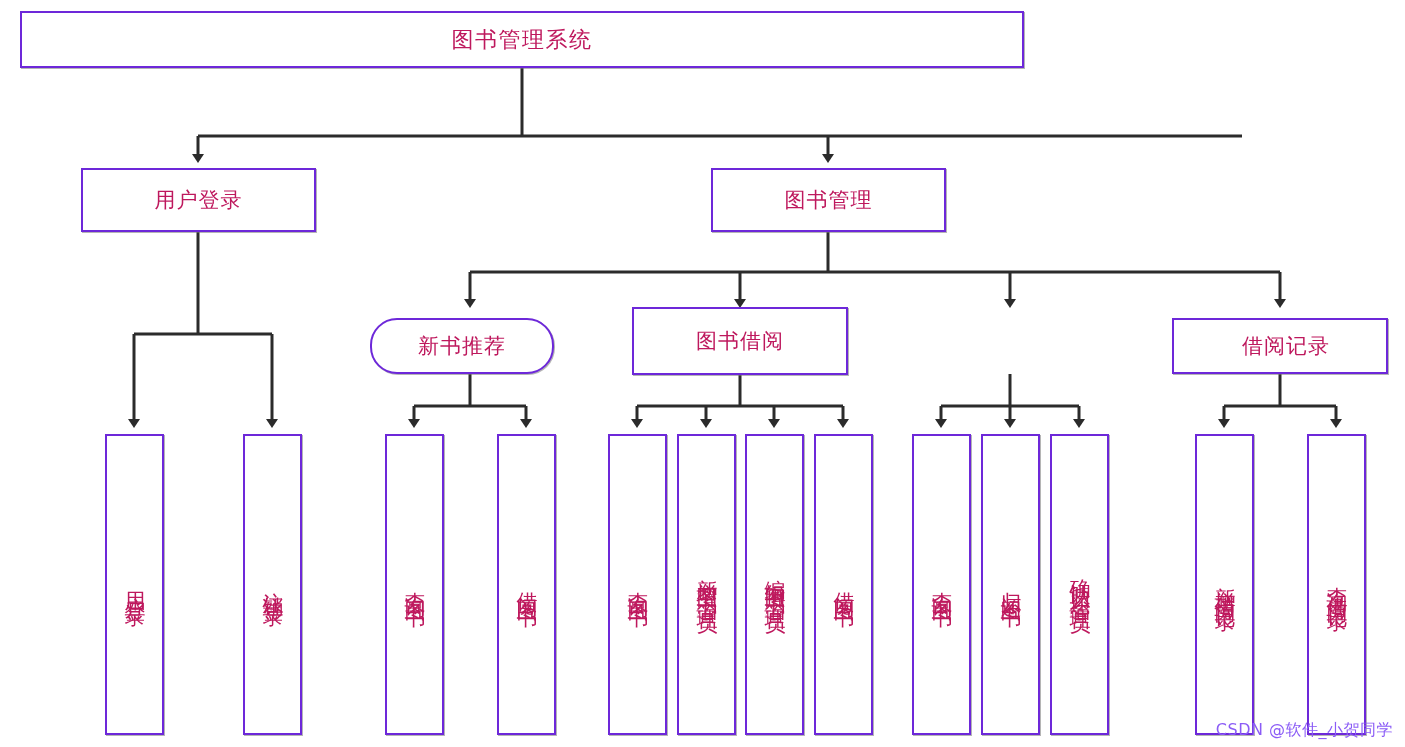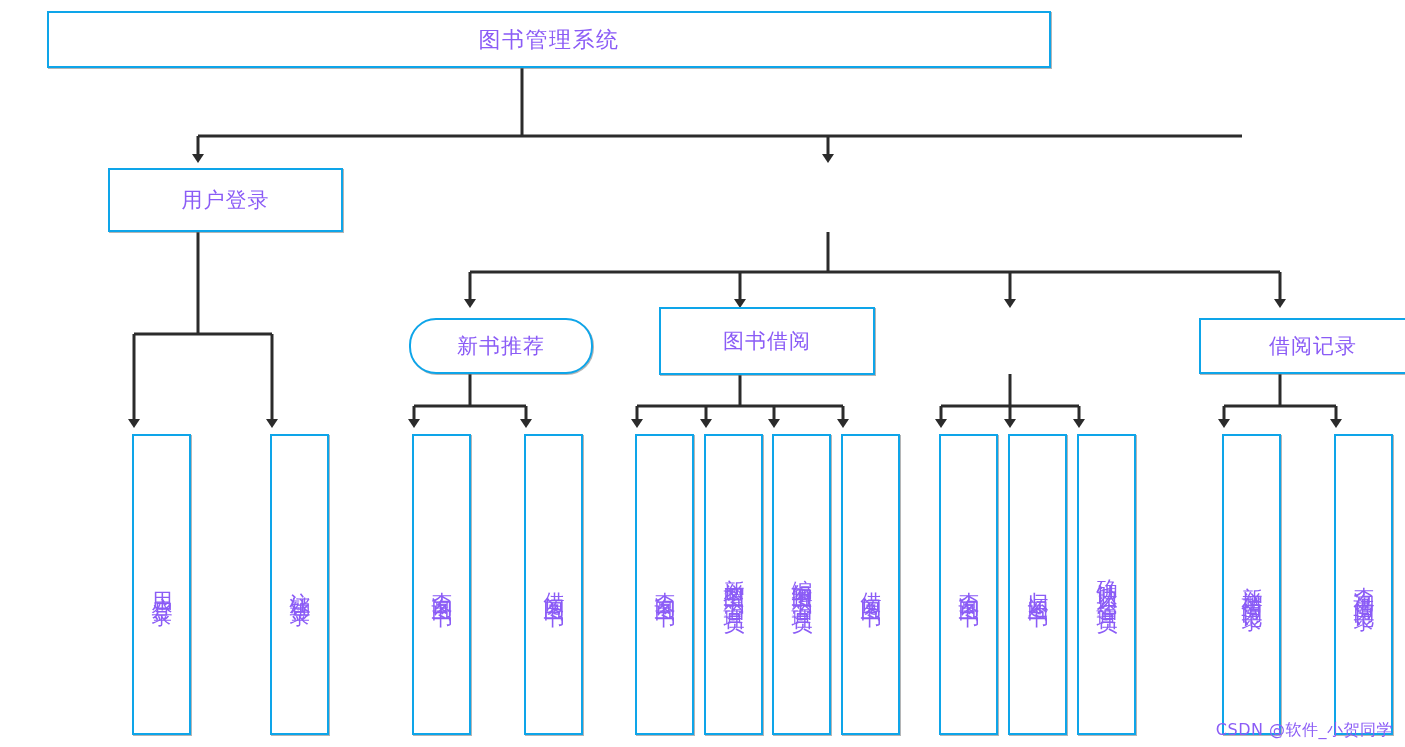--- a/index.html
+++ b/index.html
@@ -23,28 +23,27 @@
     left: 0;
     top: 0;
     width: 1405px;
     height: 747px;
     pointer-events: none;
   }
   .node {
     position: absolute;
     box-sizing: border-box;
     background: #ffffff;
-    border: 2px solid #0ea5e9;
+    border: 2px solid #6d28d9;
     box-shadow: 1px 1px 0 rgba(120,120,120,0.55);
     display: flex;
     align-items: center;
     justify-content: center;
-    color: #8b5cf6;
+    color: #be185d;
     z-index: 2;
-    margin-left: 27px;
   }
   .node .label {
     display: block;
     text-align: center;
     line-height: 1.18;
     white-space: pre;
   }
   
   .node.horiz .label {
     font-size: 21px;
@@ -134,22 +133,25 @@
     </g>
   </svg>
 
   <div class="node horiz root" style="left:20px; top:11px; width:1004px; height:57px;">
     <span class="label">图书管理系统</span>
   </div>
 
   <div class="node horiz" style="left:81px; top:168px; width:235px; height:64px;">
     <span class="label">用户登录</span>
   </div>
-
-  <div class="node horiz" style="left:382px; top:318px; width:184px; height:56px;border-radius:27px;">
+  <div class="node horiz" style="left:711px; top:168px; width:235px; height:64px;">
+    <span class="label">图书管理</span>
+  </div>
+
+  <div class="node horiz" style="left:370px; top:318px; width:184px; height:56px;border-radius:27px;">
     <span class="label">新书推荐</span>
   </div>
   <div class="node horiz" style="left:632px; top:307px; width:216px; height:68px;">
     <span class="label">图书借阅</span>
   </div>
   <div class="node horiz" style="left:1172px; top:318px; width:216px; height:56px;padding-left:12px;">
     <span class="label">借阅记录</span>
   </div>
 
   <div class="node vert" style="left:105px; top:434px; width:59px; height:301px;">

